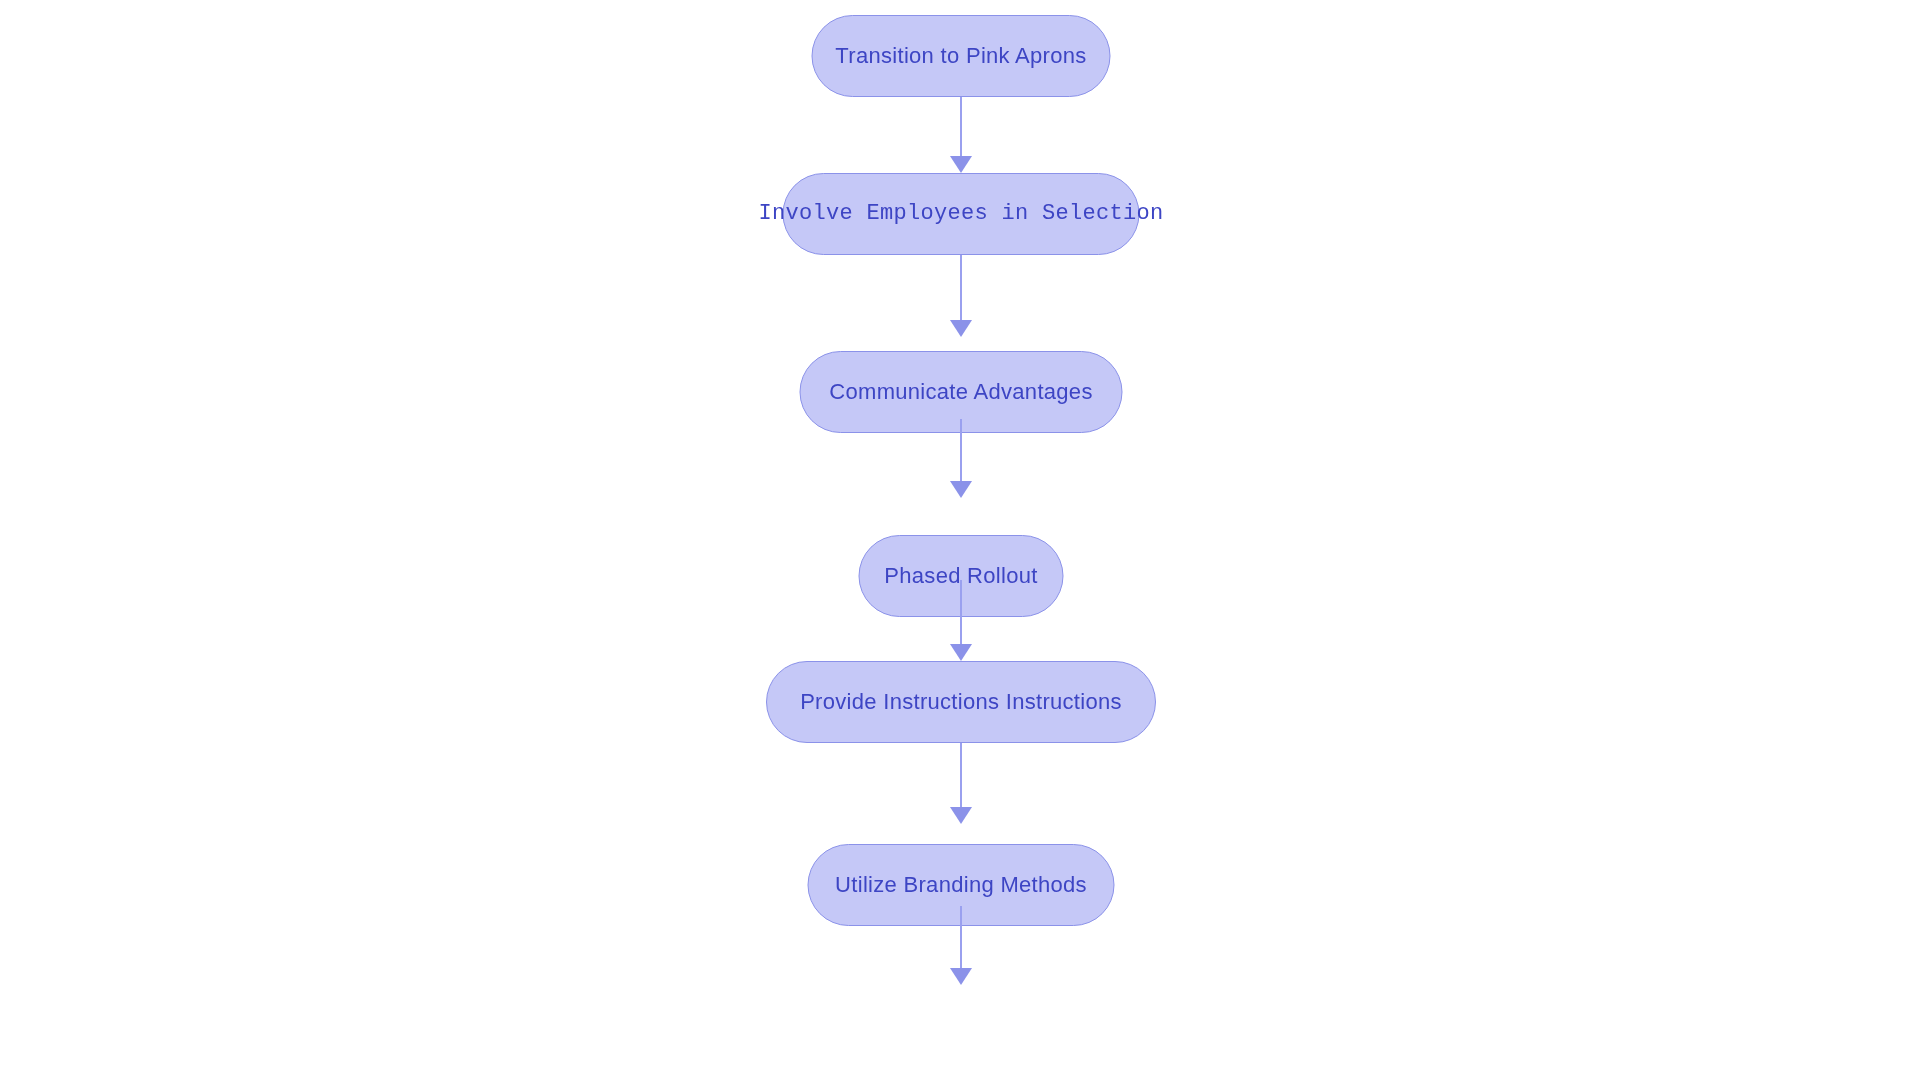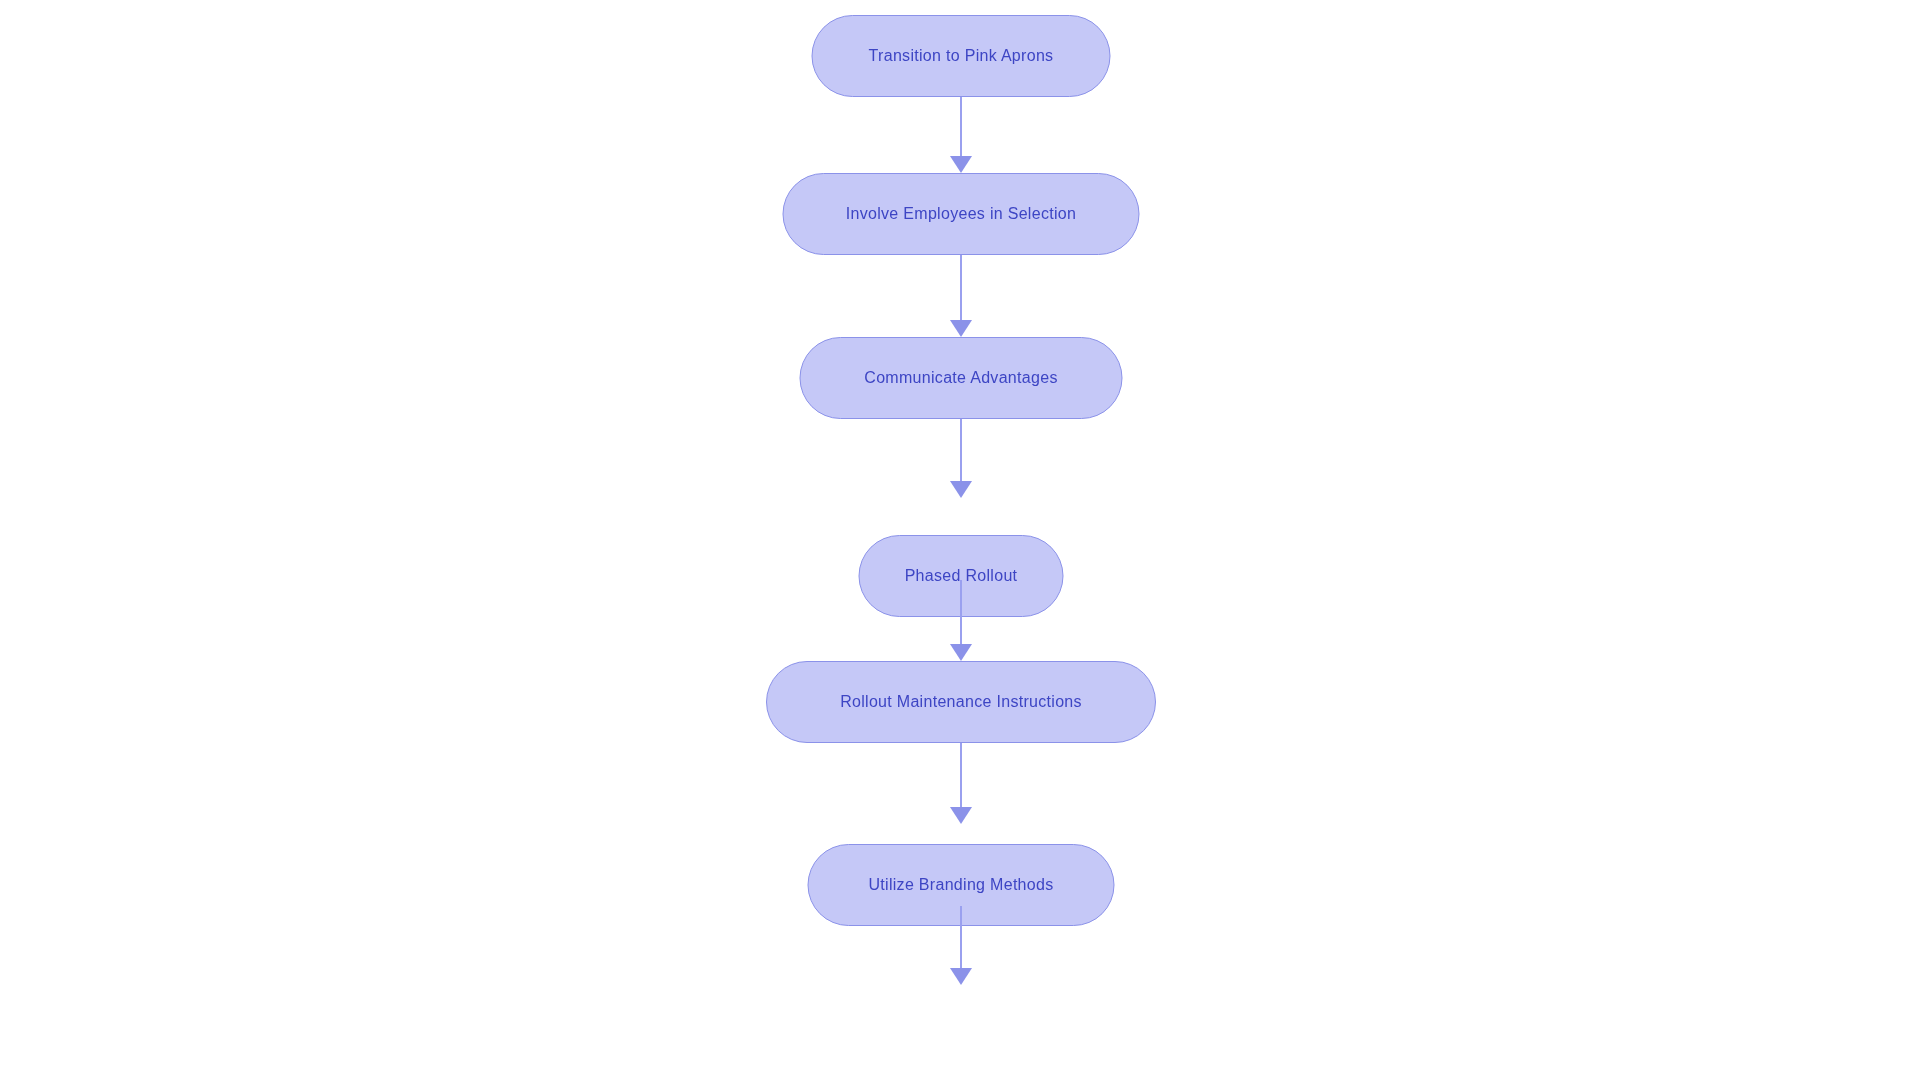--- a/index.html
+++ b/index.html
@@ -23,21 +23,21 @@
     box-sizing: border-box;
     background: var(--node-fill, #c5c8f7);
     border: 1.5px solid var(--node-border, #8b92e9);
     border-radius: 41px;
     display: flex;
     align-items: center;
     justify-content: center;
   }
   .flow-node .label {
     color: var(--node-text, #3d45c4);
-    font-size: 16px;
+    font-size: 22px;
     letter-spacing: 0.3px;
     white-space: nowrap;
     line-height: 1;
   }
   .flow-arrow {
     position: absolute;
     left: var(--center-x, 961px);
     transform: translateX(-50%);
     width: 22px;
     display: flex;
@@ -58,31 +58,31 @@
     margin-top: -1px;
   }
 </style>
 </head>
 <body>
 
 <div class="canvas">
     <div class="flow-node" style="top: 15px; width: 299px;">
     <span class="label">Transition to Pink Aprons</span>
   </div>
-    <div class="flow-node" style="top: 173px; width: 357px;">
+    <div class="flow-node" style="top: 173px; width: 357px; font-family: Liberation Mono, monospace;">
     <span class="label">Involve Employees in Selection</span>
   </div>
-    <div class="flow-node" style="top: 337px; width: 323px;">
+    <div class="flow-node" style="top: 351px; width: 323px;">
     <span class="label">Communicate Advantages</span>
   </div>
     <div class="flow-node" style="top: 502px; width: 205px; margin-top: 33px;">
     <span class="label">Phased Rollout</span>
   </div>
     <div class="flow-node" style="top: 661px; width: 390px;">
-    <span class="label">Rollout Maintenance Instructions</span>
+    <span class="label">Provide Instructions Instructions</span>
   </div>
     <div class="flow-node" style="top: 844px; width: 307px;">
     <span class="label">Utilize Branding Methods</span>
   </div>
     <div class="flow-arrow" style="top: 97px; height: 76px;">
     <div class="arrow-line"></div>
     <div class="arrow-head"></div>
   </div>
     <div class="flow-arrow" style="top: 255px; height: 82px;">
     <div class="arrow-line"></div>

